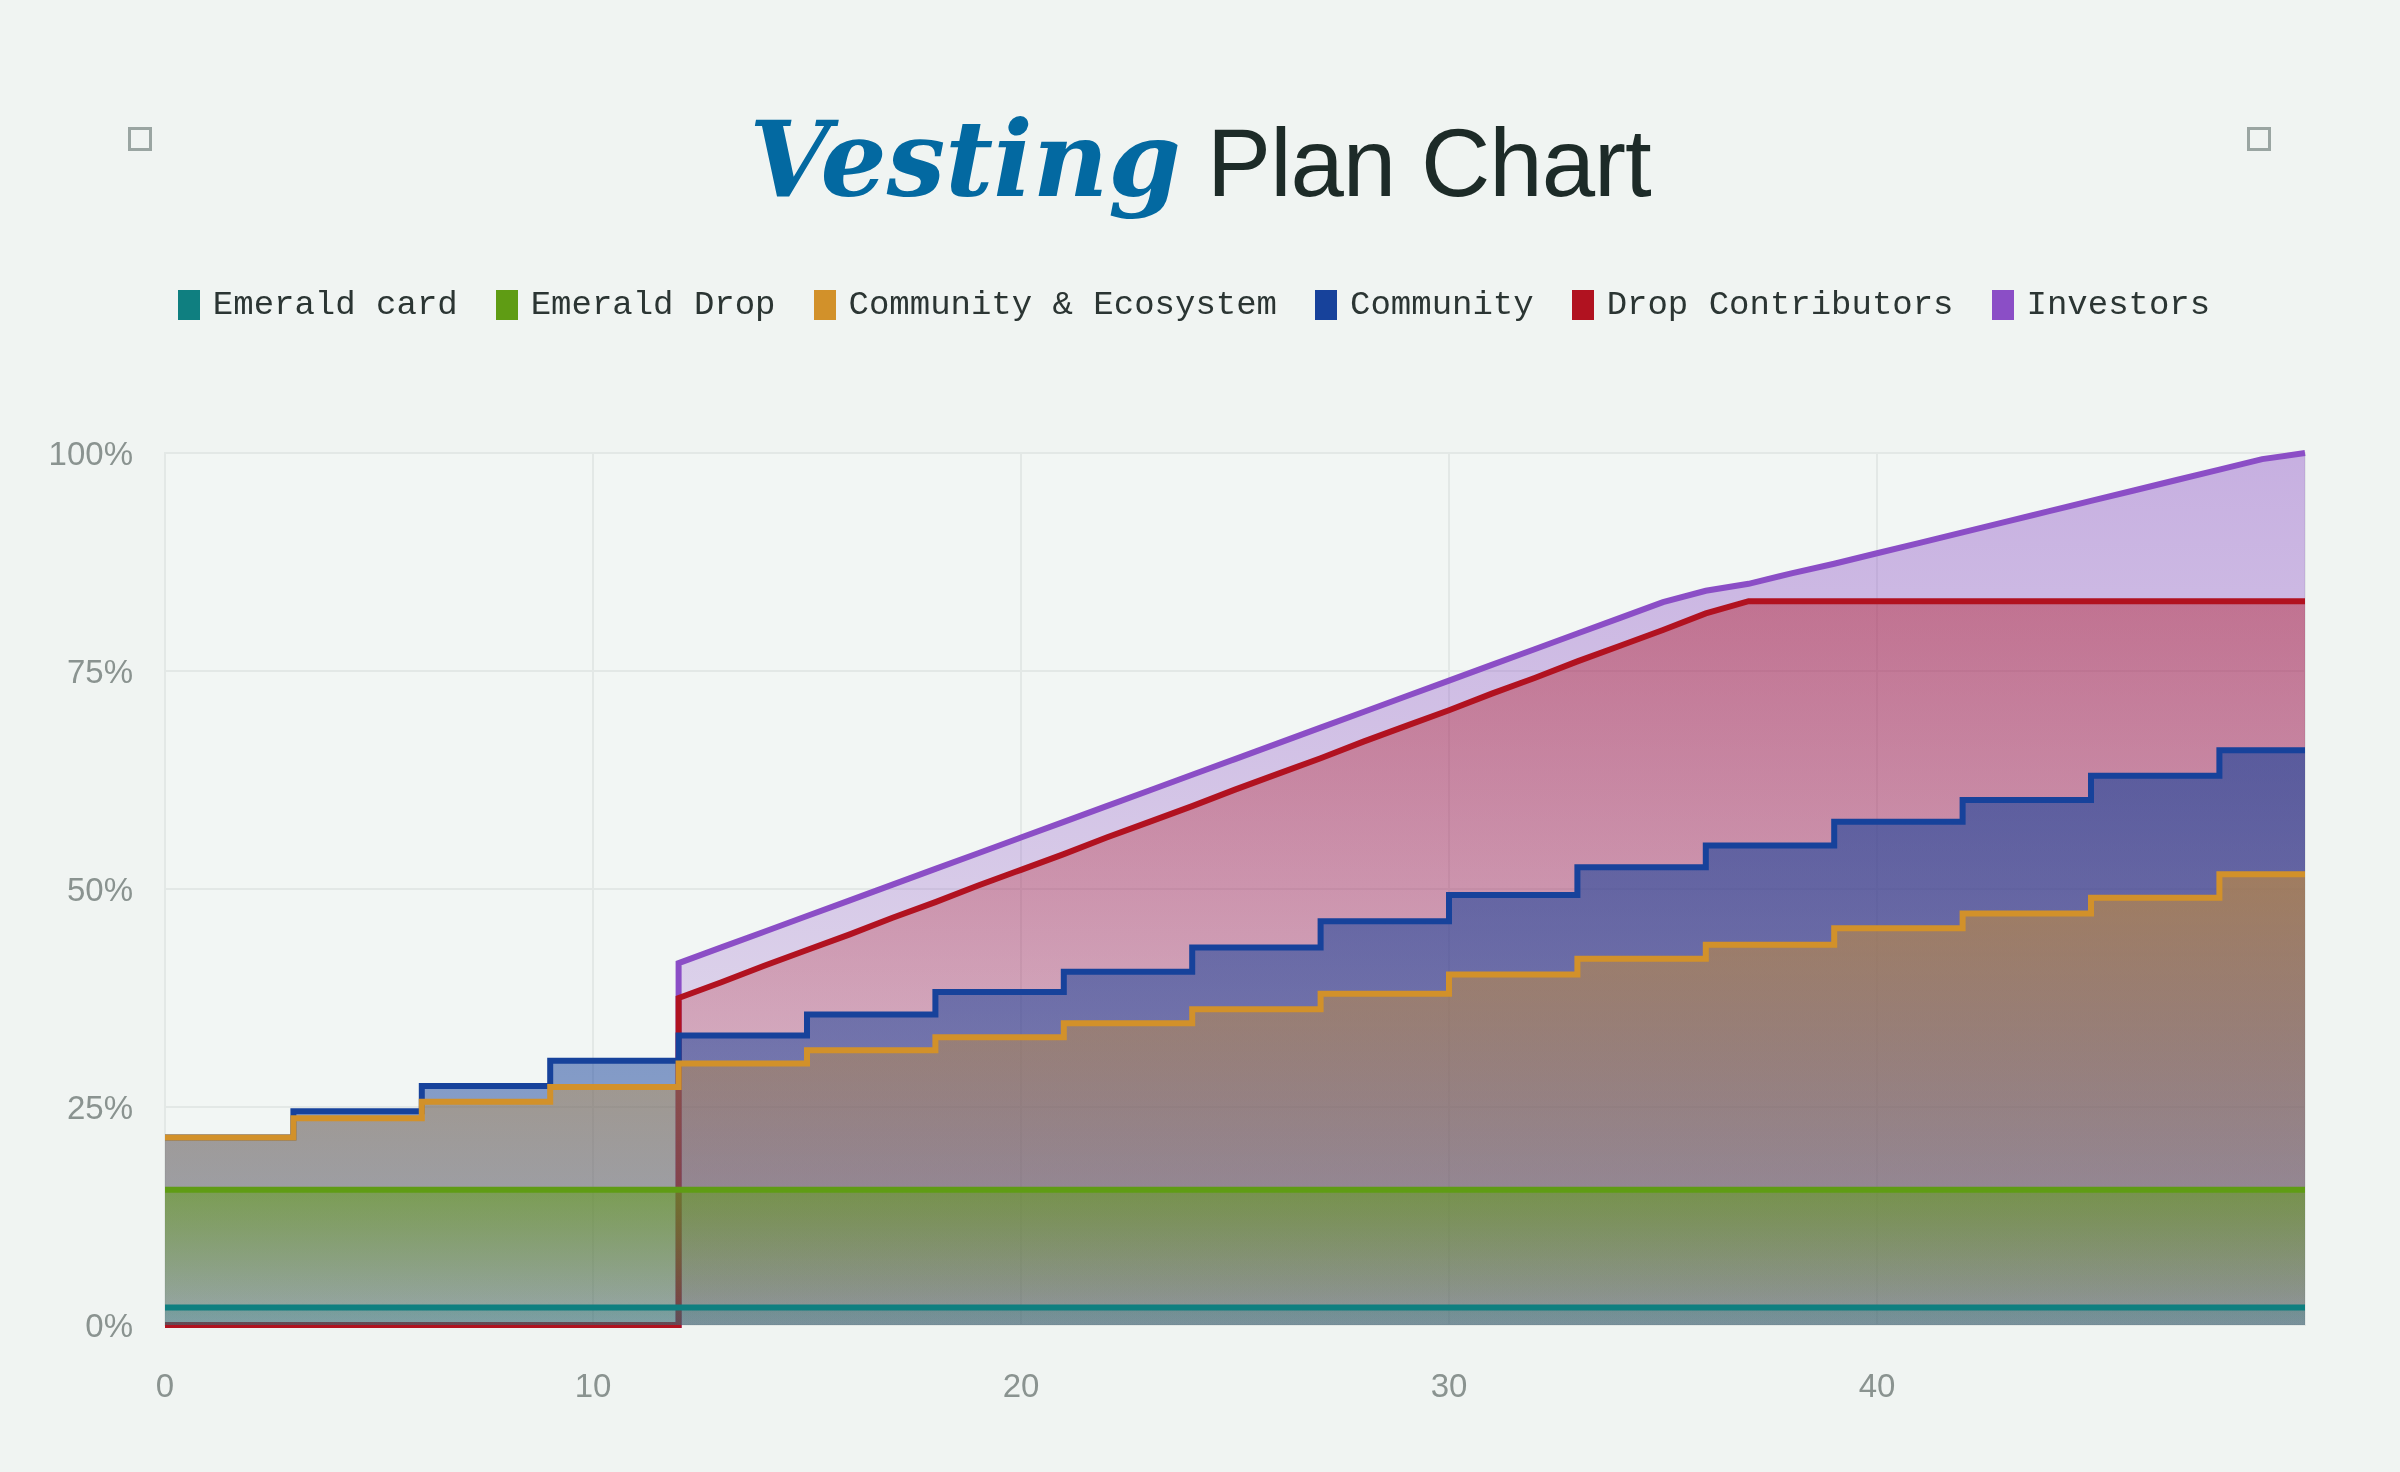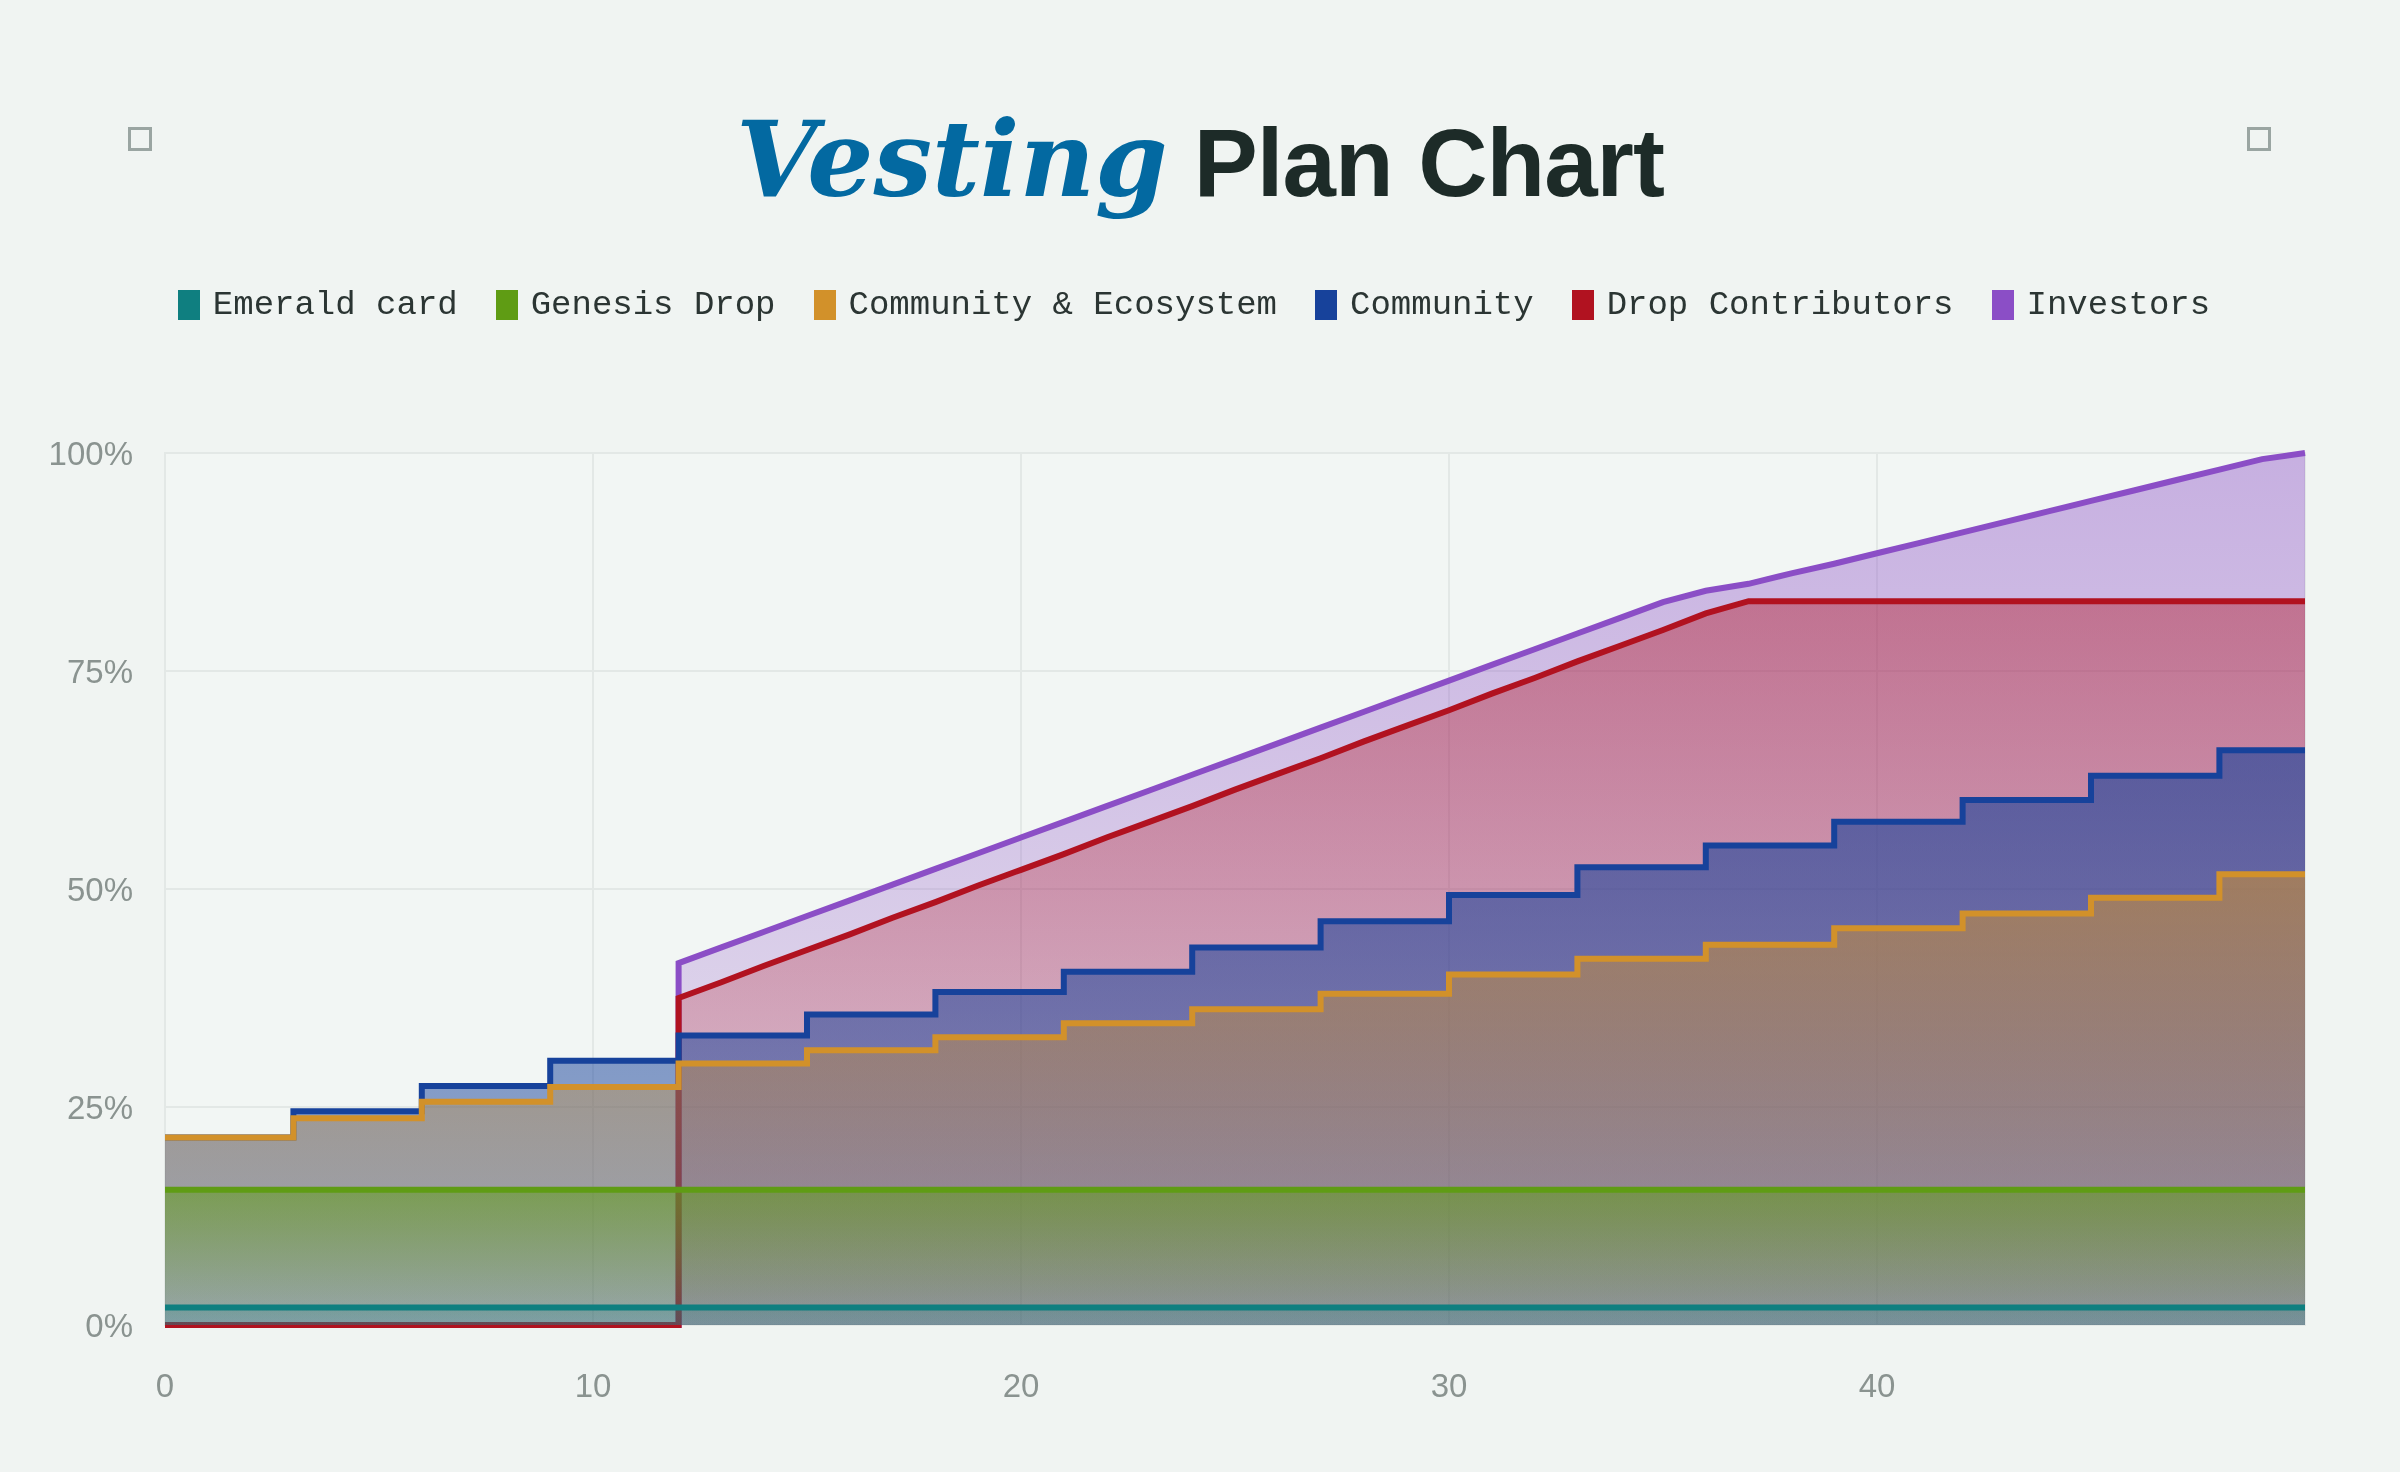--- a/index.html
+++ b/index.html
@@ -48,21 +48,21 @@
     font-family: "DejaVu Serif", serif;
     font-style: italic;
     font-weight: 700;
     font-size: 104px;
     color: #0369a1;
     letter-spacing: 0px;
     vertical-align: baseline;
   }
   .title-plain {
     font-family: "Liberation Sans", sans-serif;
-    font-weight: 700;
+    font-weight: 400;
     font-size: 96px;
     color: #1d2b28;
     letter-spacing: -1px;
     margin-left: 26px;
     vertical-align: baseline;
   }
 
   
   .legend {
     position: absolute;
@@ -123,21 +123,21 @@
     <span class="title-script">Vesting</span><span class="title-plain">Plan Chart</span>
   </div>
 
   <div class="legend" id="legend">
       <div class="legend-item">
         <span class="legend-swatch" style="background: rgb(15, 127, 128);"></span>
         <span class="legend-label">Emerald card</span>
       </div>
       <div class="legend-item">
         <span class="legend-swatch" style="background: rgb(95, 156, 20);"></span>
-        <span class="legend-label">Genesis Drop</span>
+        <span class="legend-label">Emerald Drop</span>
       </div>
       <div class="legend-item">
         <span class="legend-swatch" style="background: rgb(210, 145, 42);"></span>
         <span class="legend-label">Community &amp; Ecosystem</span>
       </div>
       <div class="legend-item">
         <span class="legend-swatch" style="background: rgb(23, 66, 155);"></span>
         <span class="legend-label">Community</span>
       </div>
       <div class="legend-item">

